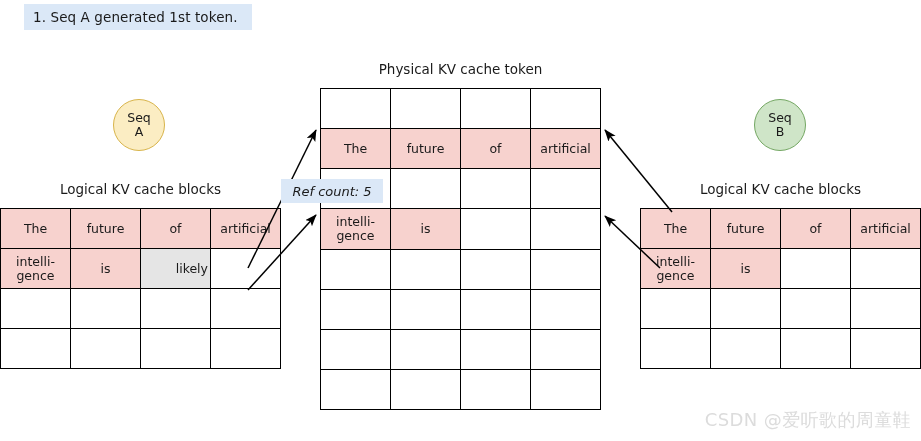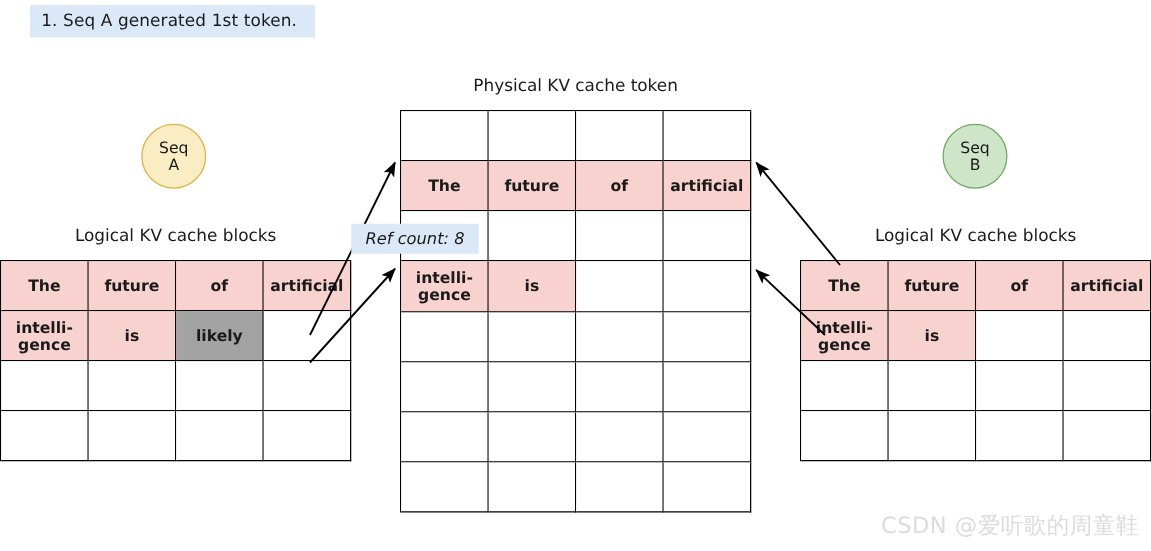--- a/index.html
+++ b/index.html
@@ -68,22 +68,22 @@
     align-items: center;
     justify-content: center;
     font-size: 12.5px;
     color: #1a1a1a;
     line-height: 1.12;
     text-align: center;
     background: #ffffff;
     overflow: hidden;
   }
   .cell.filled { background: #f7d2ce; }
-  .cell.highlight { background: #a3a3a3; }
-  .cell .txt { display: block; padding: 0 2px; font-weight: bold; }
+  .cell.highlight { background: #e5e5e5; justify-content: flex-end; }
+  .cell .txt { display: block; padding: 0 2px; }
 
   #grid-physical {
     left: 320px; top: 88px;
     width: 281px; height: 322px;
     grid-template-columns: repeat(4, 1fr);
     grid-template-rows: repeat(8, 1fr);
   }
   #grid-logical-a {
     left: 0px; top: 208px;
     width: 281px; height: 161px;
@@ -299,17 +299,17 @@
       </marker>
     </defs>
     <g id="arrow-group" stroke="#000" stroke-width="1.5" fill="none">
         <line x1="248" y1="268" x2="316" y2="130" marker-end="url(#ah)"></line>
         <line x1="248" y1="290" x2="316" y2="215" marker-end="url(#ah)"></line>
         <line x1="672" y1="212" x2="605" y2="130" marker-end="url(#ah)"></line>
         <line x1="660" y1="268" x2="605" y2="216" marker-end="url(#ah)"></line>
       </g>
   </svg>
 
-  <div id="ref-count">Ref count: 8</div>
+  <div id="ref-count">Ref count: 5</div>
 
   <div id="watermark">CSDN @爱听歌的周童鞋</div>
 
 </div>
 
 </body></html>

